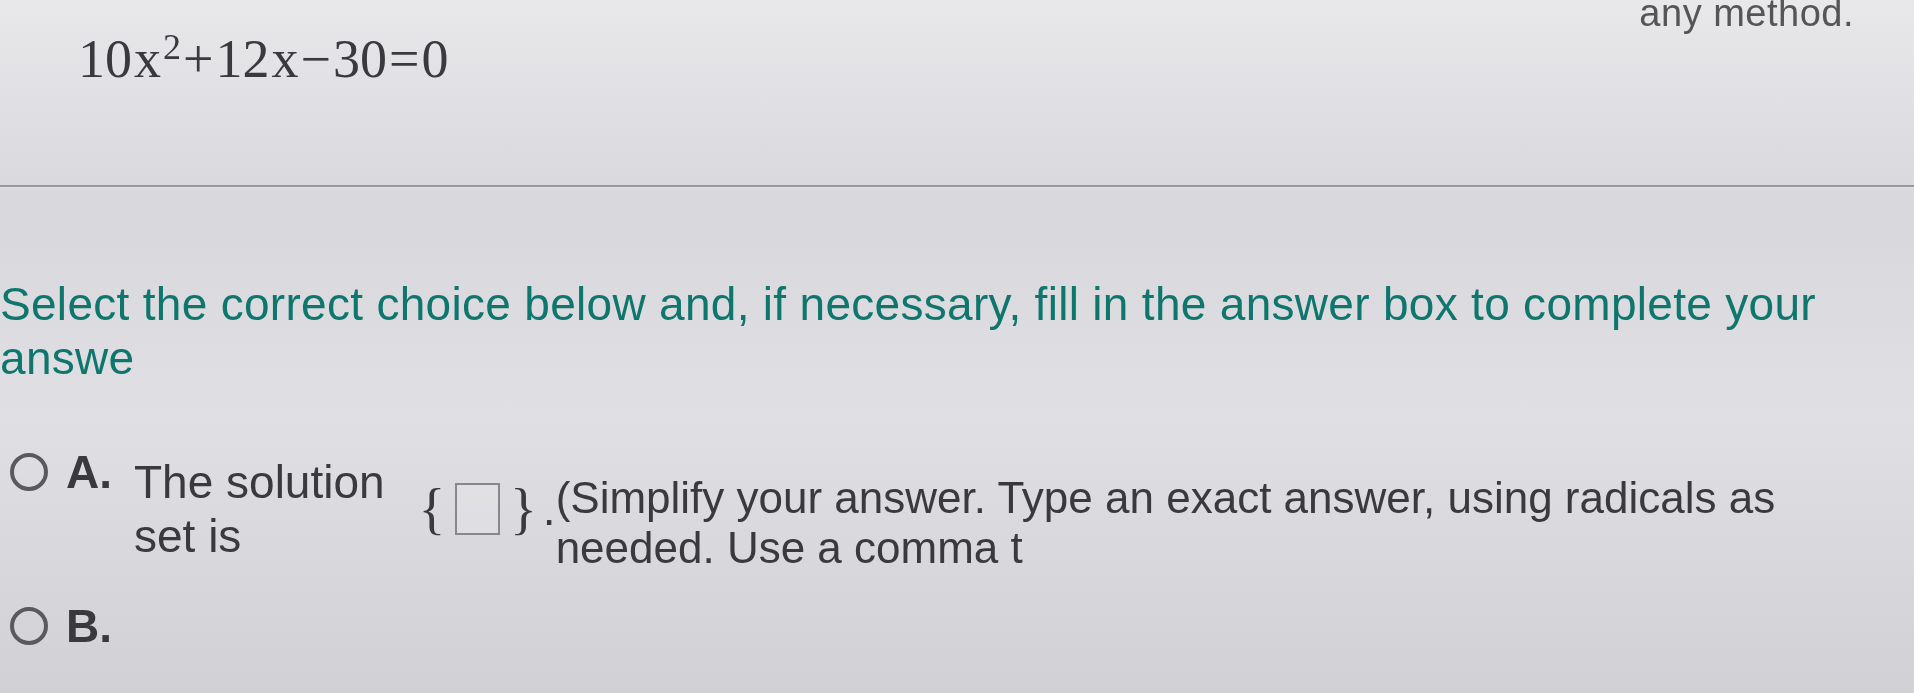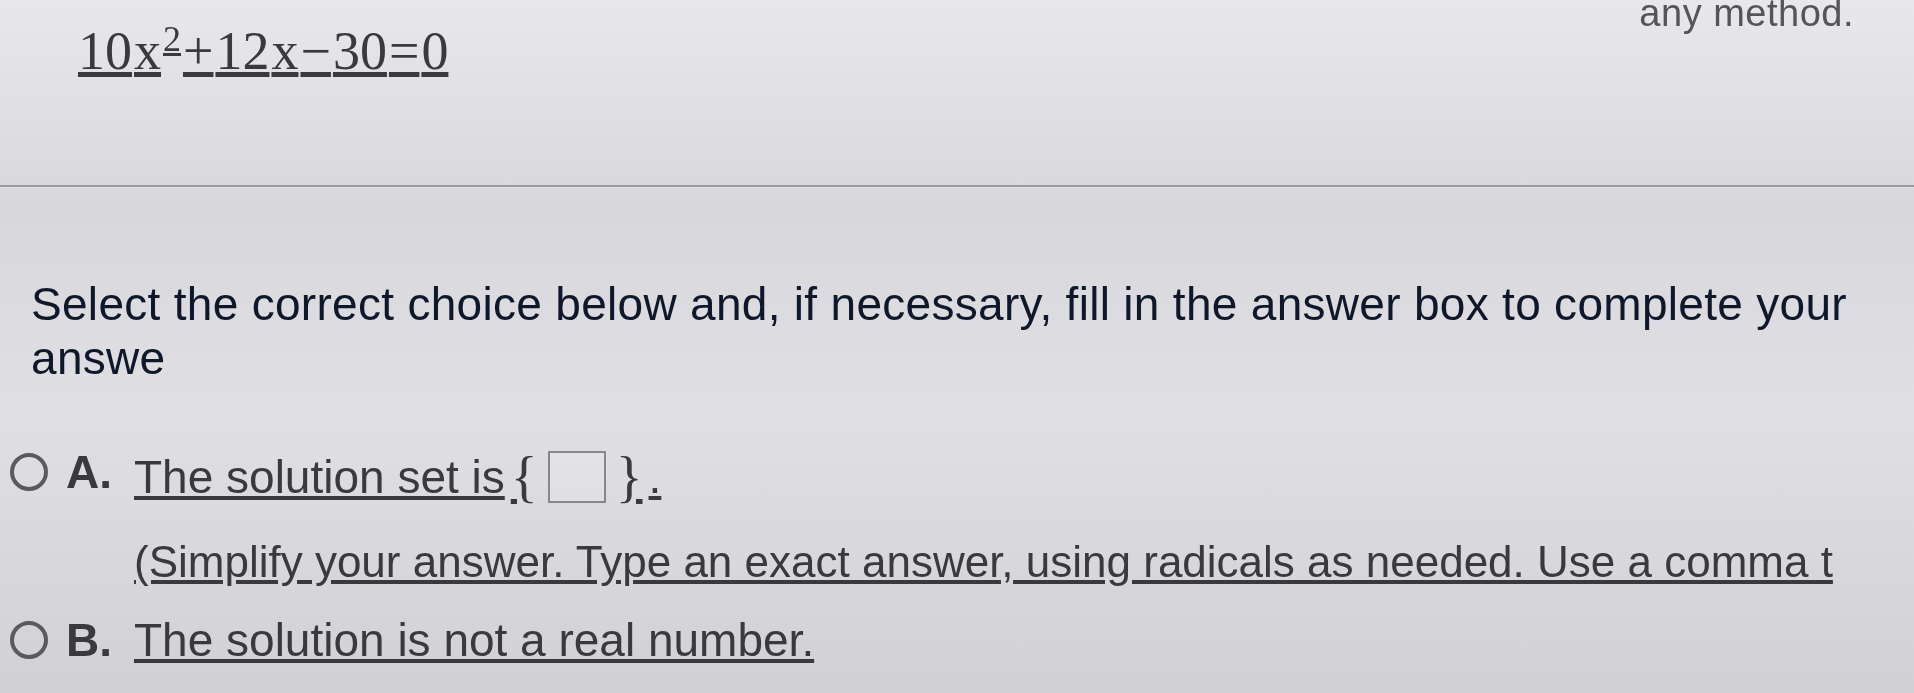--- a/index.html
+++ b/index.html
@@ -10,23 +10,22 @@
     body {
       width: 1914px;
       height: 693px;
       background: linear-gradient(180deg, #e8e8eb 0%, #d8d8dc 30%, #e0e0e4 60%, #d0d0d5 100%);
       font-family: Arial, Helvetica, sans-serif;
       color: #3a3a3e;
       overflow: hidden;
       position: relative;
     }
     .top-section {
-      padding: 20px 0 0 78px;
+      padding: 28px 0 0 78px;
       height: 185px;
-      text-decoration: underline;
     }
     .top-method {
       position: absolute;
       top: -8px;
       right: 60px;
       font-size: 38px;
       color: #555558;
       letter-spacing: 0.5px;
     }
     .equation {
@@ -47,24 +46,23 @@
       height: 2px;
       background: #999;
       margin-top: 0;
       box-shadow: 0 1px 1px rgba(255,255,255,0.3);
     }
     .question-section {
       padding: 90px 0 0 0;
     }
     .prompt {
       font-size: 46px;
-      color: #0f172a;
+      color: #0f766e;
       padding-left: 0;
       letter-spacing: 0.3px;
-      margin-left: 31px;
     }
     .options {
       margin-top: 60px;
     }
     .option {
       display: flex;
       align-items: flex-start;
       padding-left: 10px;
       margin-bottom: 18px;
     }
@@ -82,22 +80,21 @@
       font-size: 46px;
       font-weight: bold;
       color: #3a3a3e;
       margin-right: 20px;
       min-width: 48px;
     }
     .option-content {
       font-size: 46px;
       color: #3a3a3e;
       display: flex;
-      flex-direction: column;
-      text-decoration: underline;
+      flex-direction: row;
     }
     .option-line1 {
       display: flex;
       align-items: center;
       flex-wrap: nowrap;
     }
     .set-braces {
       display: inline-flex;
       align-items: center;
       font-size: 56px;
@@ -159,19 +156,16 @@
           <span class="set-braces">}</span>
           <span>.</span>
         </div>
         <div class="option-line2">(Simplify your answer. Type an exact answer, using radicals as needed. Use a comma t</div>
       </div>
     </div>
 
     <div class="option option-b">
       <div class="radio"></div>
       <div class="option-label">B.</div>
-      <div class="option-content">
-        <div class="option-line1">The solution is not a real number.</div>
-      </div>
     </div>
 
   </div>
 </div>
 
 </body></html>

